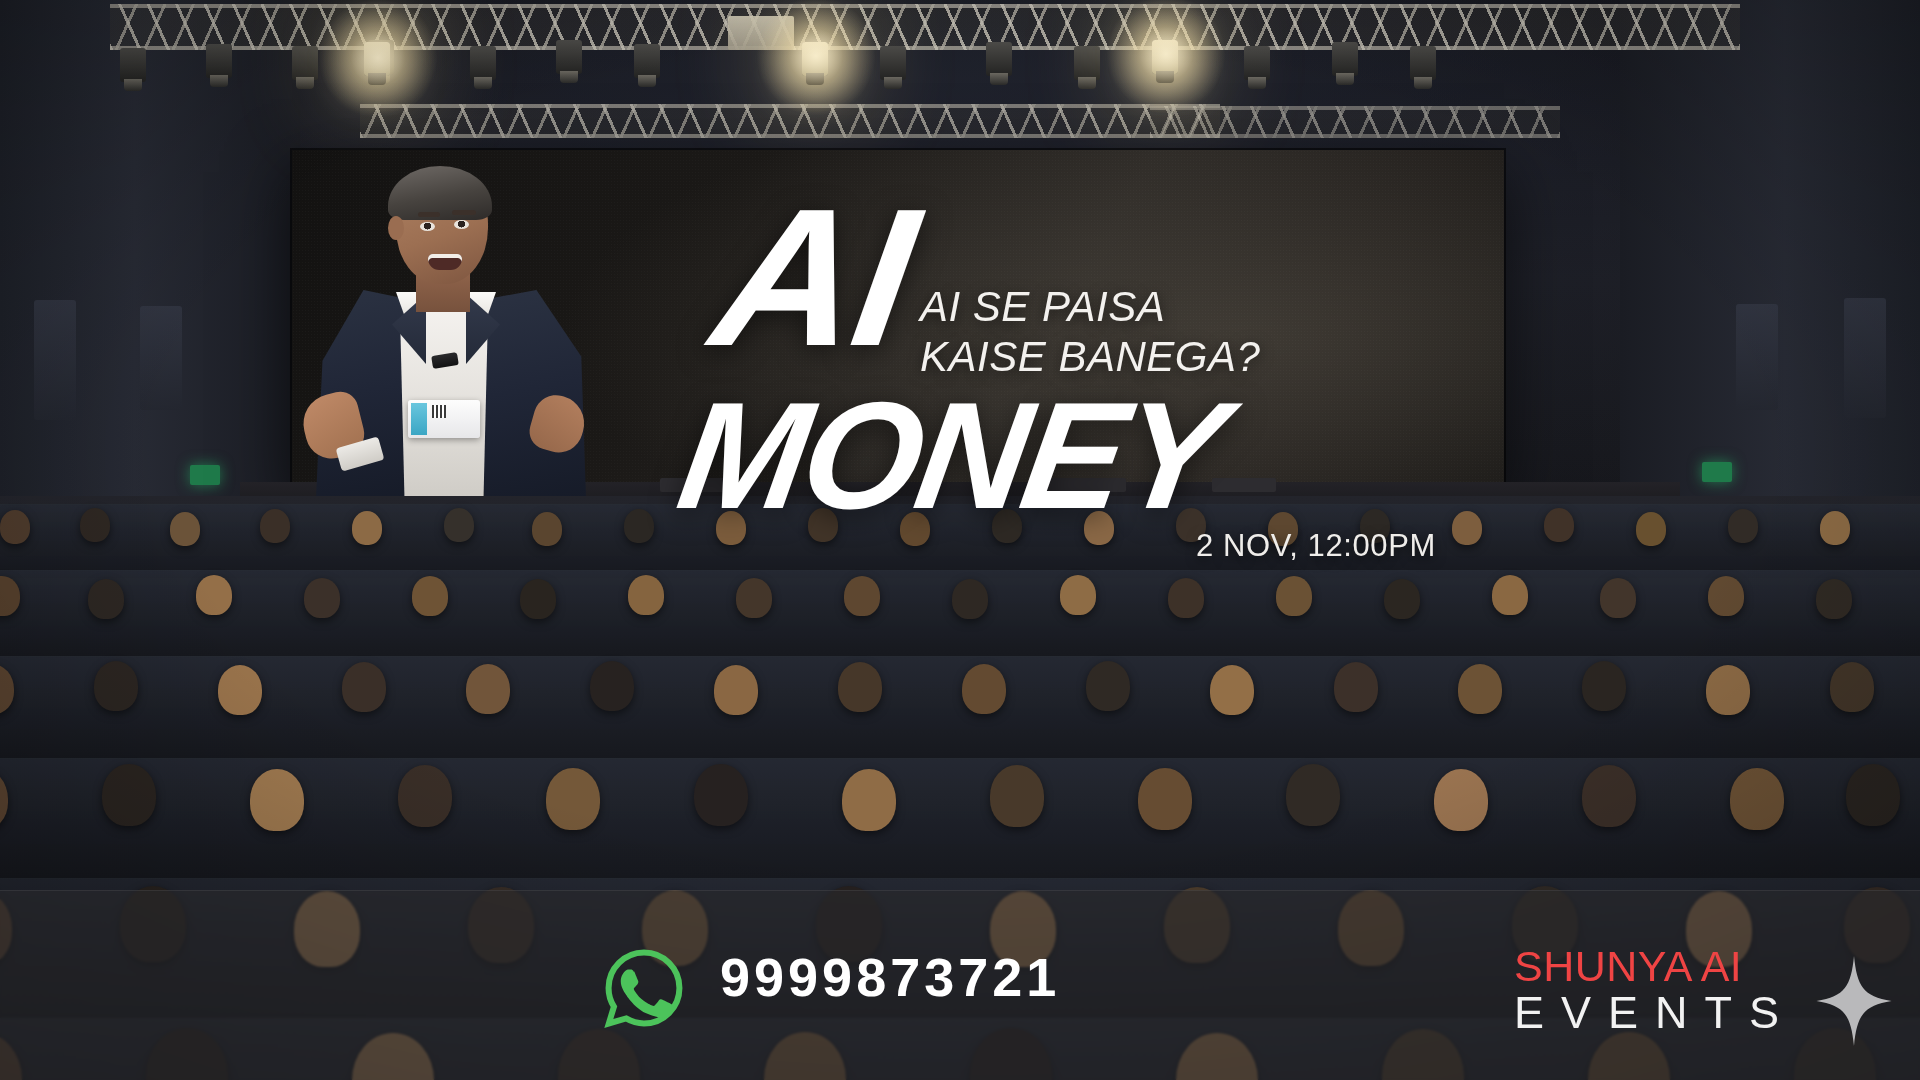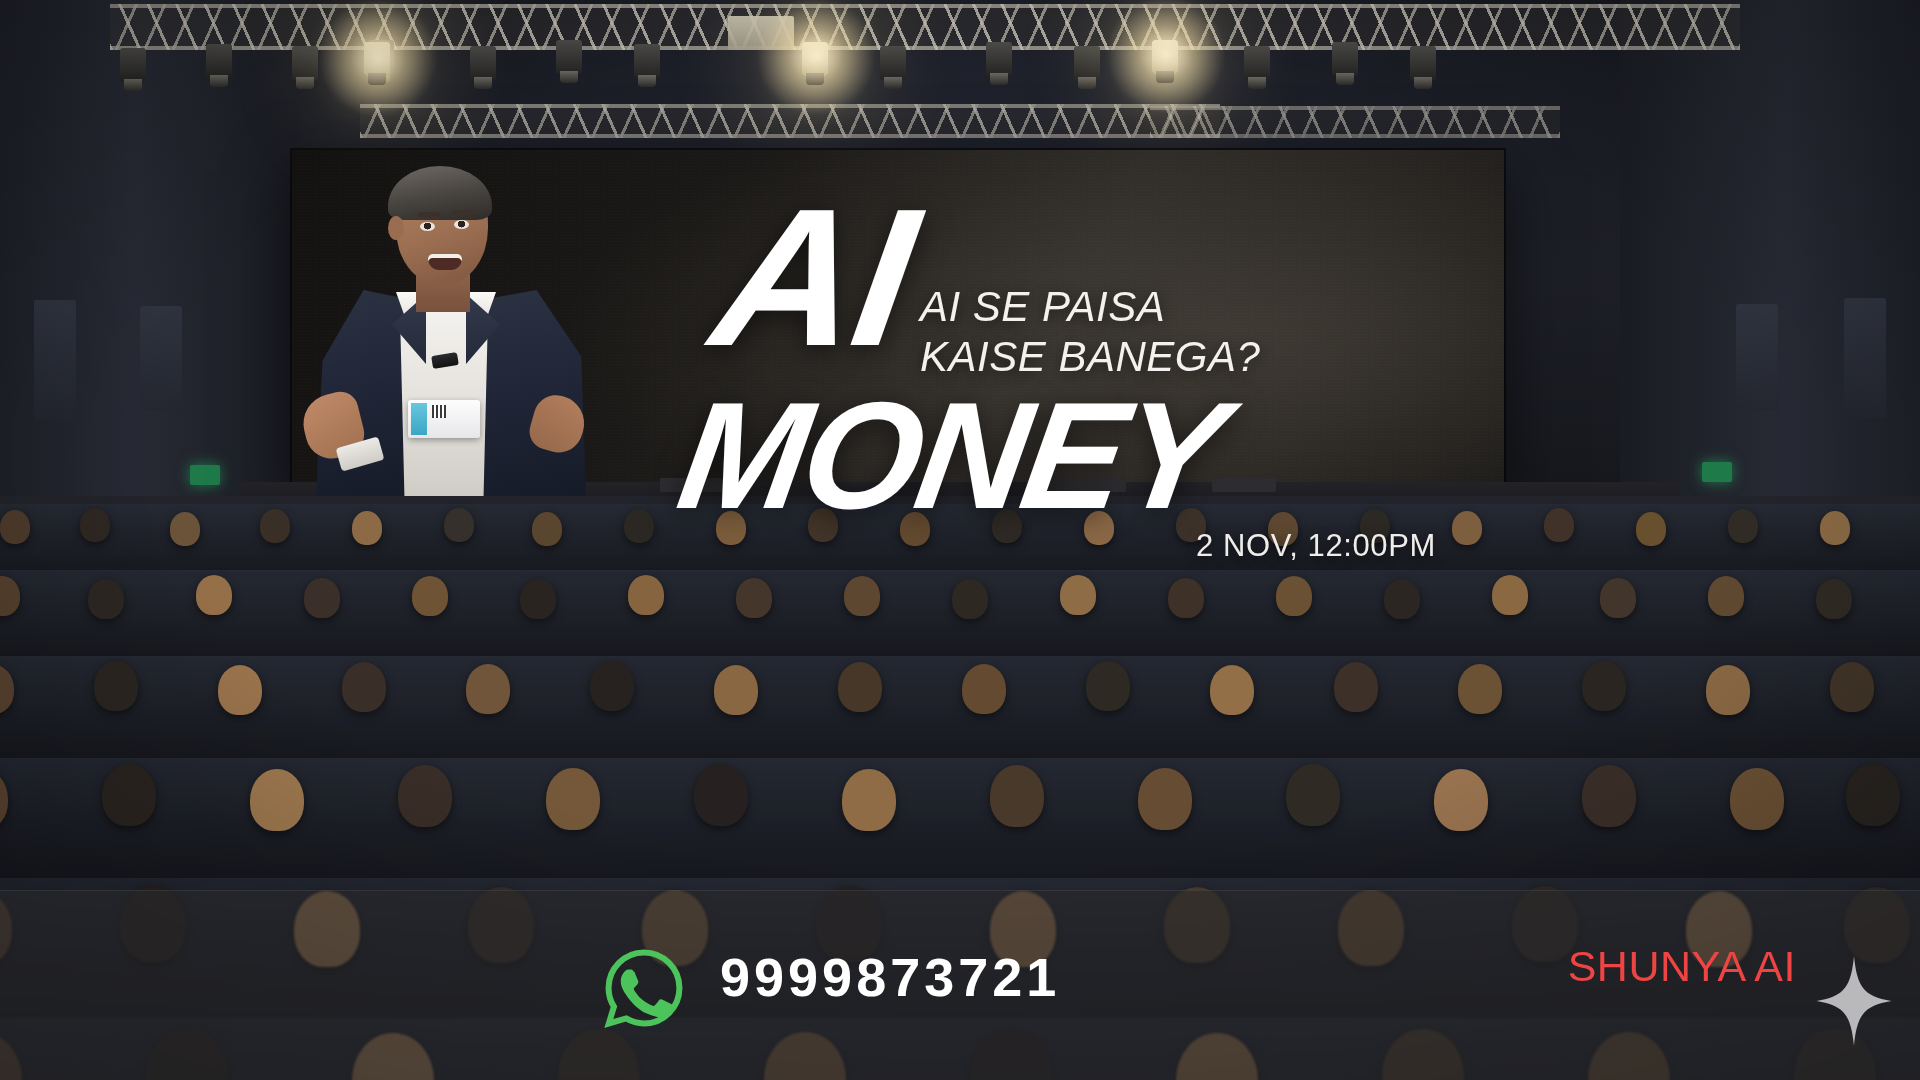--- a/index.html
+++ b/index.html
@@ -508,20 +508,21 @@
     <div class="wa-wrap">
       <svg class="wa-icon" viewBox="0 0 64 64">
         <path d="M32 5C17.1 5 5 17.1 5 32c0 5.2 1.5 10.1 4.1 14.2L5.2 59l13.2-3.8C22.3 57.5 27 59 32 59c14.9 0 27-12.1 27-27S46.9 5 32 5z" fill="none" stroke="#4CC35B" stroke-width="4.6"></path>
         <path d="M24.2 19.6c-.7-1.6-1.5-1.6-2.1-1.7h-1.8c-.6 0-1.7.2-2.6 1.2-.9 1-3.4 3.3-3.4 8s3.5 9.3 4 10c.5.6 6.8 10.9 16.8 14.8 8.3 3.3 10 2.6 11.8 2.4 1.8-.2 5.8-2.4 6.6-4.6.8-2.3.8-4.2.6-4.6-.2-.4-.9-.6-1.8-1.1-1-.5-5.8-2.9-6.7-3.2-.9-.3-1.5-.5-2.2.5-.6 1-2.5 3.2-3.1 3.8-.6.7-1.1.7-2.1.3-1-.5-4.2-1.6-8.1-5-3-2.6-5-5.9-5.6-6.9-.6-1 0-1.5.5-2 .4-.4 1-1.1 1.5-1.7.5-.6.6-1 1-1.7.3-.7.2-1.2 0-1.7-.3-.5-2.2-5.2-2.9-6.9z" fill="#4CC35B"></path>
       </svg>
       <span class="phone">9999873721</span>
     </div>
 
     <div class="brand">
       <div class="brand-top">SHUNYA AI</div>
+      <div class="brand-bot">EVENTS</div>
     </div>
 
     <svg class="sparkle" viewBox="0 0 100 120">
       <path d="M50 0 C54 40 62 54 100 60 C62 66 54 80 50 120 C46 80 38 66 0 60 C38 54 46 40 50 0 Z" fill="#b9b9bb"></path>
     </svg>
   </div>
 
 </div>
 
 </body></html>

